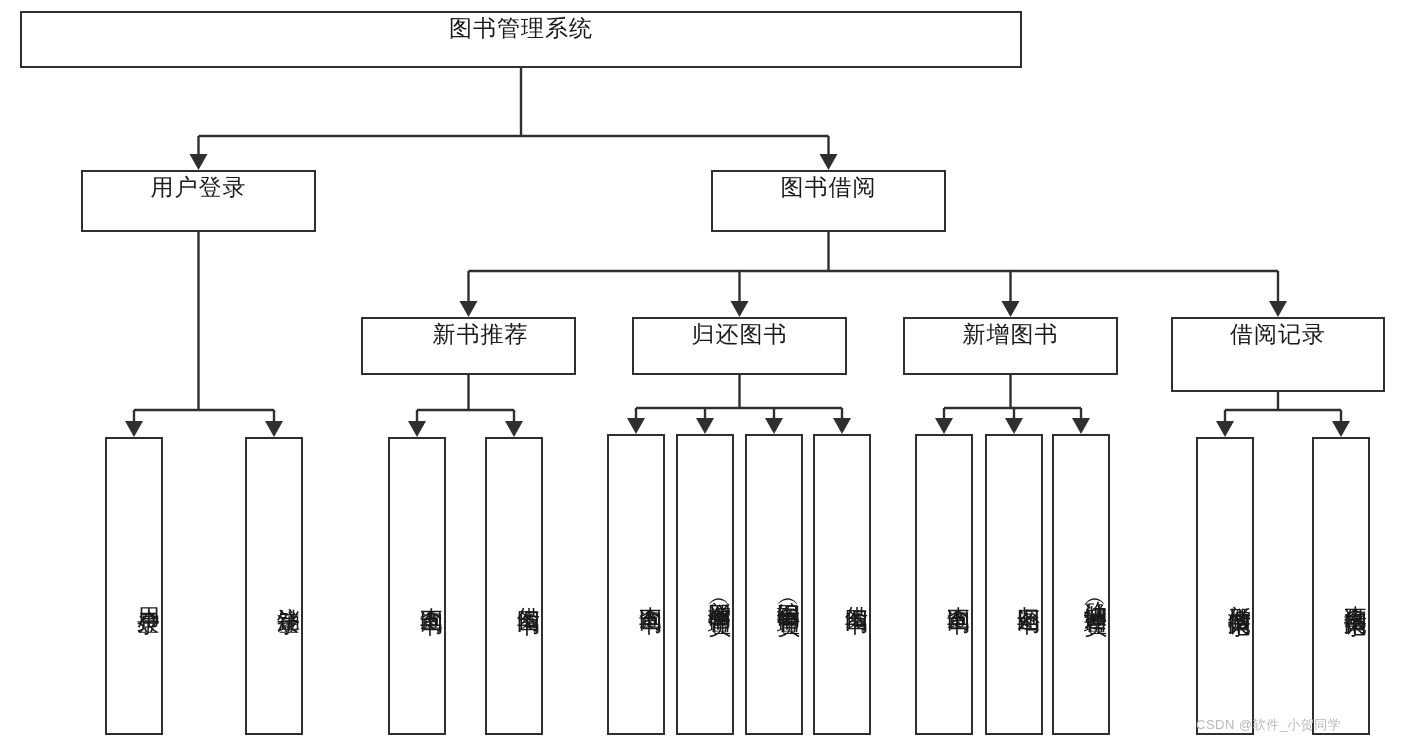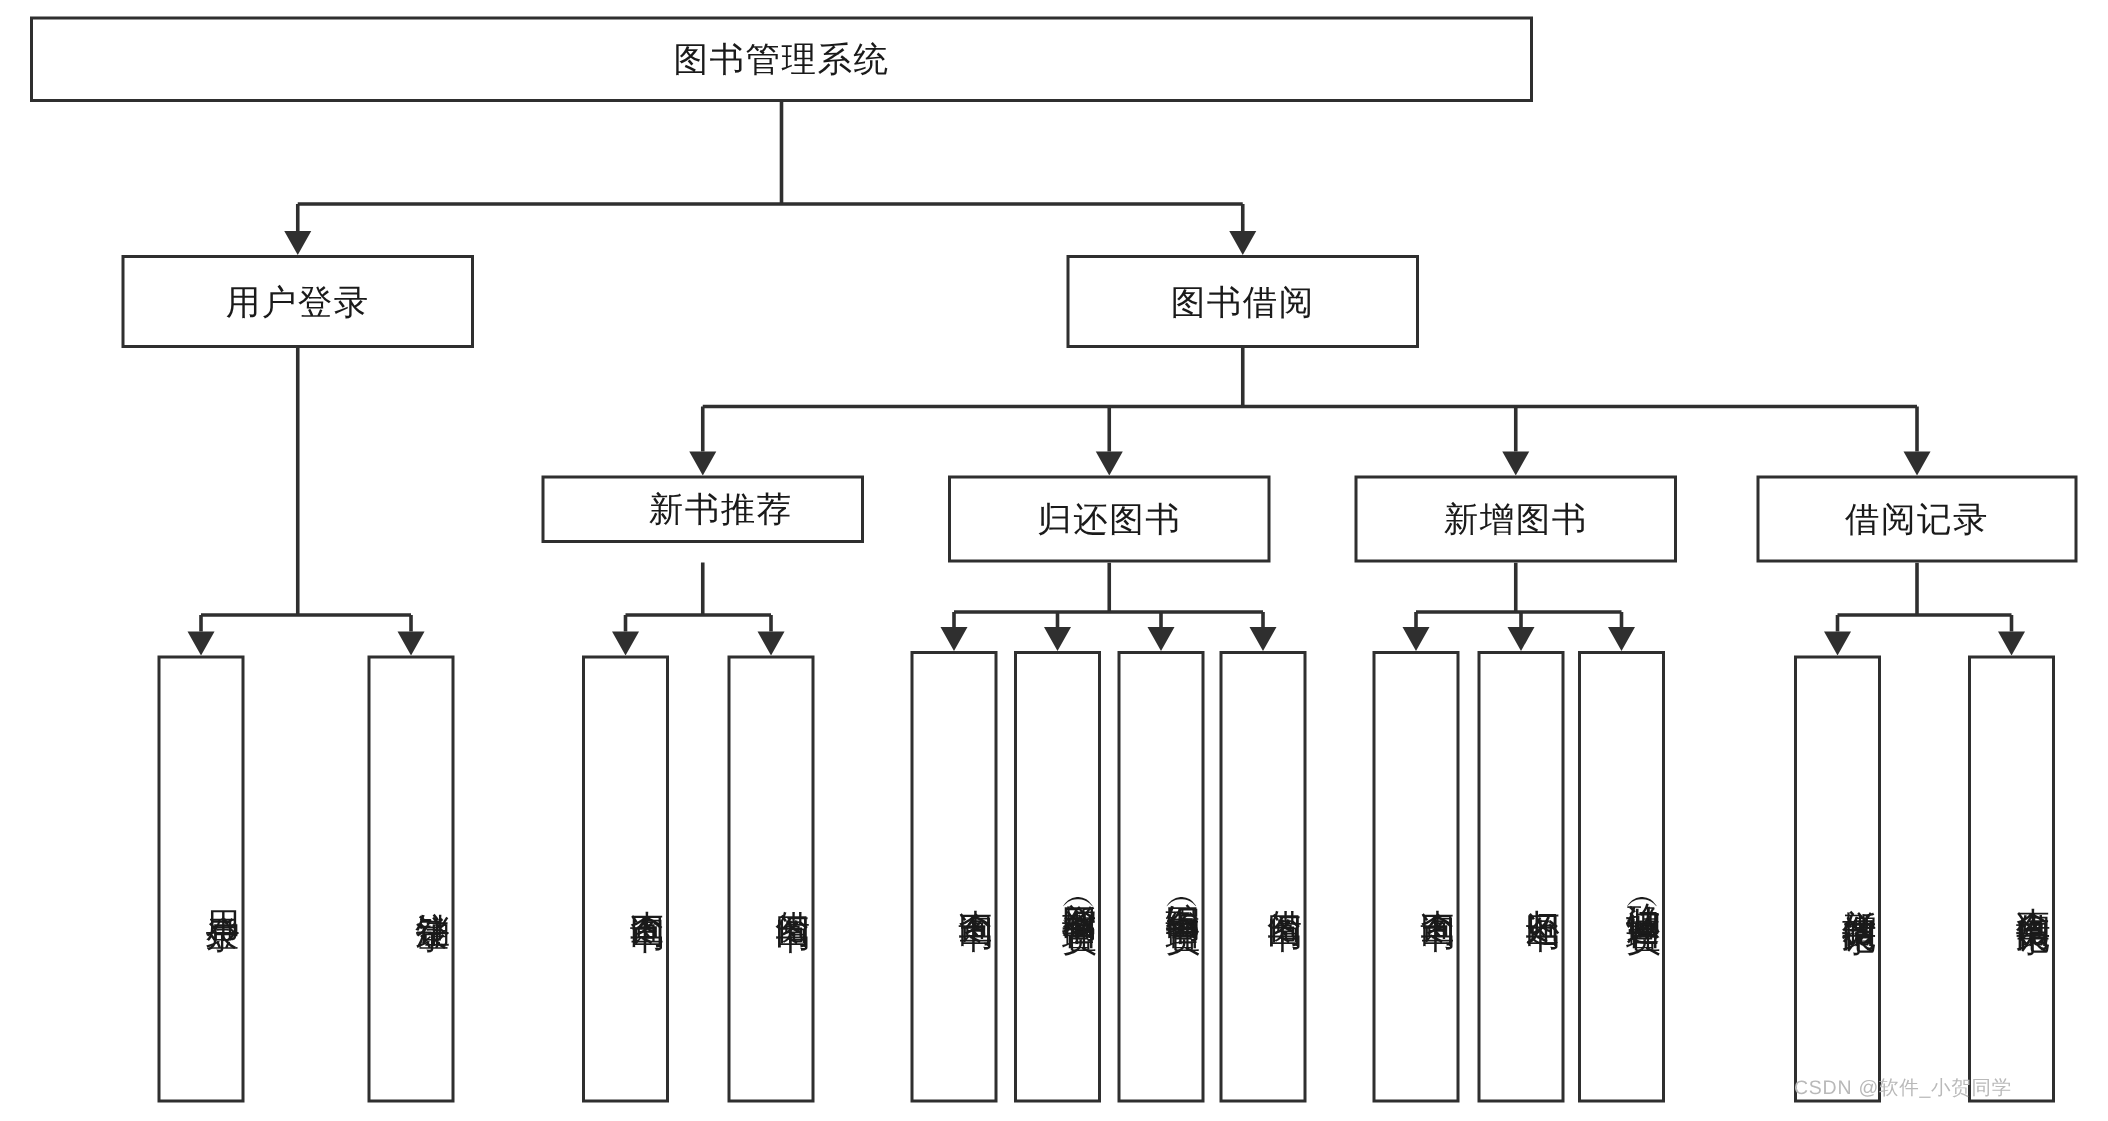--- a/index.html
+++ b/index.html
@@ -24,21 +24,21 @@
     width: 1405px;
     height: 747px;
     pointer-events: none;
   }
   .node {
     position: absolute;
     box-sizing: border-box;
     background: #ffffff;
     border: 2px solid #2f2f2f;
     display: flex;
-    align-items: center;
+    align-items: flex-start;
     justify-content: center;
     color: #1a1a1a;
   }
   .node.horiz {
     font-size: 23px;
     letter-spacing: 1px;
   }
   .node.vert {
     writing-mode: vertical-rl;
     text-orientation: upright;
@@ -123,30 +123,30 @@
   <div id="nodes">
       <div class="node horiz" style="left: 20px; top: 11px; width: 1002px; height: 57px;">
         <span class="hlabel">图书管理系统</span>
       </div>
       <div class="node horiz" style="left: 81px; top: 170px; width: 235px; height: 62px;">
         <span class="hlabel">用户登录</span>
       </div>
       <div class="node horiz" style="left: 711px; top: 170px; width: 235px; height: 62px;">
         <span class="hlabel">图书借阅</span>
       </div>
-      <div class="node horiz" style="left: 361px; top: 317px; width: 215px; height: 45px; padding-left: 24px;">
+      <div class="node horiz" style="left: 361px; top: 317px; width: 215px; height: 58px; padding-left: 24px;">
         <span class="hlabel">新书推荐</span>
       </div>
       <div class="node horiz" style="left: 632px; top: 317px; width: 215px; height: 58px;">
         <span class="hlabel">归还图书</span>
       </div>
       <div class="node horiz" style="left: 903px; top: 317px; width: 215px; height: 58px;">
         <span class="hlabel">新增图书</span>
       </div>
-      <div class="node horiz" style="left: 1171px; top: 317px; width: 214px; height: 58px;">
+      <div class="node horiz" style="left: 1171px; top: 317px; width: 214px; height: 75px;">
         <span class="hlabel">借阅记录</span>
       </div>
       <div class="node vert" style="left: 105px; top: 437px; width: 58px; height: 298px;">
         <span class="vlabel">用户登录</span>
       </div>
       <div class="node vert" style="left: 245px; top: 437px; width: 58px; height: 298px;">
         <span class="vlabel">注销登录</span>
       </div>
       <div class="node vert" style="left: 388px; top: 437px; width: 58px; height: 298px;">
         <span class="vlabel">查询图书</span>

